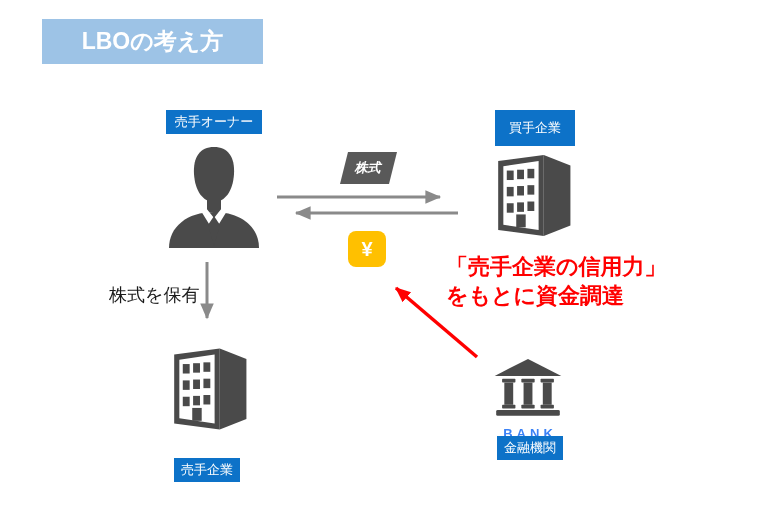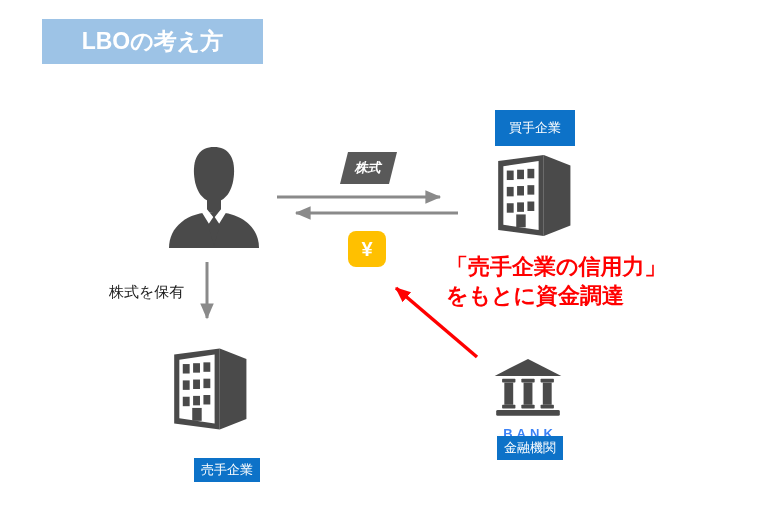--- a/index.html
+++ b/index.html
@@ -29,21 +29,21 @@
   .node-label {
     position: absolute;
     background: #0D72C8;
     color: #ffffff;
     font-size: 13px;
     display: flex; align-items: center; justify-content: center;
     white-space: nowrap;
   }
   .lbl-seller-owner   { left: 166px; top: 110px; width: 96px; height: 24px; }
   .lbl-buyer-company  { left: 495px; top: 110px; width: 80px; height: 36px; }
-  .lbl-seller-company { left: 174px; top: 458px; width: 66px; height: 24px; margin-left: 20px; }
+  .lbl-seller-company { left: 174px; top: 458px; width: 66px; height: 24px; }
   .lbl-bank           { left: 497px; top: 436px; width: 66px; height: 24px; }
 
   .icon-wrap { position: absolute; }
   .icon-person          { left: 164px; top: 143px; width: 100px; height: 106px; }
   .icon-building-top    { left: 487px; top: 149px; width: 86px;  height: 93px; }
   .icon-building-bottom { left: 163px; top: 344px; width: 86px;  height: 90px; }
   .icon-bank            { left: 491px; top: 349px; width: 74px;  height: 76px; }
   .icon-wrap svg { width: 100%; height: 100%; display: block; }
 
   .bank-caption {
@@ -77,21 +77,21 @@
     border-radius: 8px;
     color: #ffffff;
     font-size: 20px;
     font-weight: bold;
     display: flex; align-items: center; justify-content: center;
   }
 
   .ownership-label {
     position: absolute;
     left: 109px; top: 283px;
-    font-size: 15px;
+    font-size: 18px;
     color: #1a1a1a;
     white-space: nowrap;
   }
 
   .annotation {
     position: absolute;
     left: 446px; top: 252px;
     width: 246px;
     color: #FF0000;
     font-size: 22px;
@@ -122,20 +122,21 @@
       <marker id="head-red" viewBox="0 0 8 8" refX="6.5" refY="3" markerWidth="5" markerHeight="5" orient="auto">
         <path d="M0,0 L7,3 L0,6 Z" fill="#FF0000"></path>
       </marker>
     </defs>
     <line x1="277" y1="197" x2="440" y2="197" stroke="#8A8A8A" stroke-width="3" marker-end="url(#head-gray)"></line>
     <line x1="458" y1="213" x2="296" y2="213" stroke="#8A8A8A" stroke-width="3" marker-end="url(#head-gray)"></line>
     <line x1="207" y1="262" x2="207" y2="318" stroke="#8A8A8A" stroke-width="3" marker-end="url(#head-gray)"></line>
     <line x1="477" y1="357" x2="396" y2="288" stroke="#FF0000" stroke-width="3.5" marker-end="url(#head-red)"></line>
   </svg>
 
+  <div class="node-label lbl-seller-owner">売手オーナー</div>
   <div class="icon-wrap icon-person">
     <svg viewBox="0 0 100 104">
       <path fill="#4A4A4A" d="M50,3 C64,3 71,13 70,30 C69,47 61,58 50,58 C39,58 31,47 30,30 C29,13 36,3 50,3 Z"></path>
       <rect fill="#4A4A4A" x="43" y="52" width="14" height="16"></rect>
       <path fill="#4A4A4A" d="M5,104 C5,83 23,68 50,68 C77,68 95,83 95,104 Z"></path>
       <polygon fill="#ffffff" points="37,67 50,88 63,67 58,64 50,74 42,64"></polygon>
       <polygon fill="#4A4A4A" points="50,72 56,81 50,102 44,81"></polygon>
     </svg>
   </div>
 

